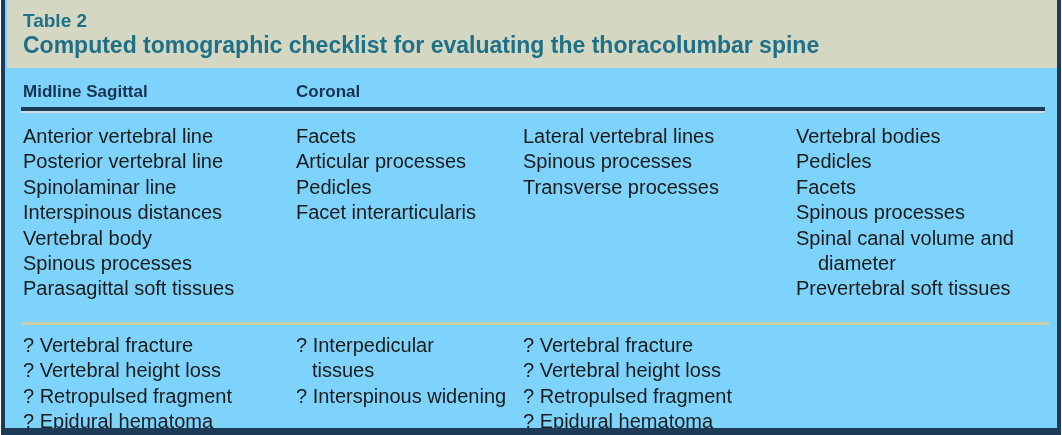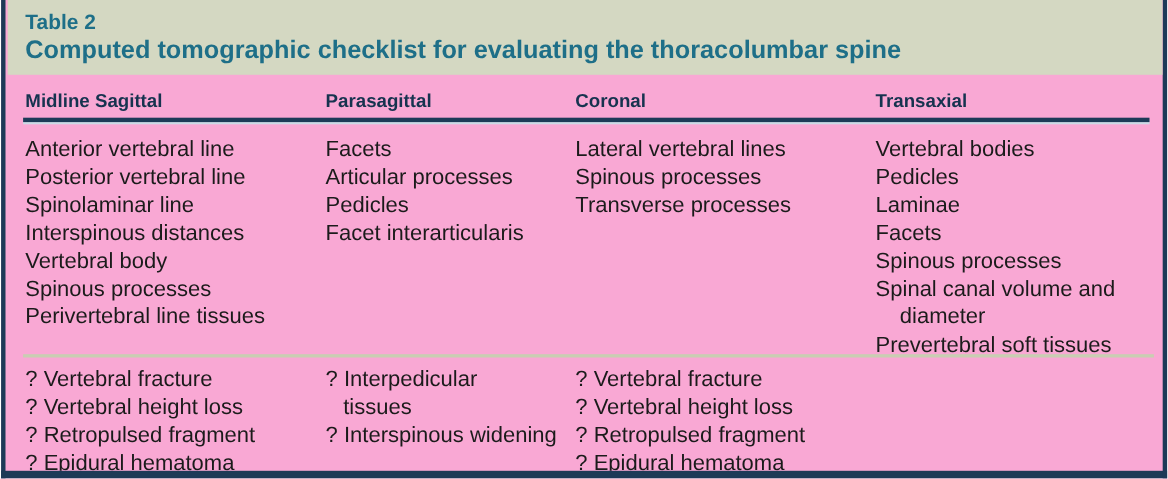--- a/index.html
+++ b/index.html
@@ -17,21 +17,21 @@
     font-family:"Liberation Sans","DejaVu Sans",sans-serif;
     color:var(--body-text);
   }
   .table-wrap{
     box-sizing:border-box;
     width:1060px;height:435px;
     margin-left:1px;
     border-left:4px solid var(--border);
     border-right:4px solid var(--border);
     border-bottom:7px solid var(--border);
-    background:#f9a8d4;
+    background:#7dd3fc;
     overflow:hidden;
   }
   .header-band{
     box-sizing:border-box;
     margin:0 0 0 2px;
     height:68px;
     background:var(--header-bg);
     padding:8px 16px 0 16px;
   }
   .table-label{
@@ -81,51 +81,48 @@
 
 <div class="table-wrap">
 
   <div class="header-band">
     <div class="table-label">Table 2</div>
     <div class="table-title">Computed tomographic checklist for evaluating the thoracolumbar spine</div>
   </div>
 
   <div class="colheads">
     <div class="colhead">Midline Sagittal</div>
-    <div class="colhead">Parasagittal</div>
     <div class="colhead">Coronal</div>
-    <div class="colhead">Transaxial</div>
   </div>
   <div class="rule"></div>
 
   <div class="sec sec1">
     <div class="col">
       <div class="item">Anterior vertebral line</div>
       <div class="item">Posterior vertebral line</div>
       <div class="item">Spinolaminar line</div>
       <div class="item">Interspinous distances</div>
       <div class="item">Vertebral body</div>
       <div class="item">Spinous processes</div>
-      <div class="item">Perivertebral line tissues</div>
+      <div class="item">Parasagittal soft tissues</div>
     </div>
     <div class="col">
       <div class="item">Facets</div>
       <div class="item">Articular processes</div>
       <div class="item">Pedicles</div>
       <div class="item">Facet interarticularis</div>
     </div>
     <div class="col">
       <div class="item">Lateral vertebral lines</div>
       <div class="item">Spinous processes</div>
       <div class="item">Transverse processes</div>
     </div>
     <div class="col">
       <div class="item">Vertebral bodies</div>
       <div class="item">Pedicles</div>
-      <div class="item">Laminae</div>
       <div class="item">Facets</div>
       <div class="item">Spinous processes</div>
       <div class="item hang-lg">Spinal canal volume and
 diameter</div>
       <div class="item">Prevertebral soft tissues</div>
     </div>
   </div>
 
   <div class="divider"></div>
 

